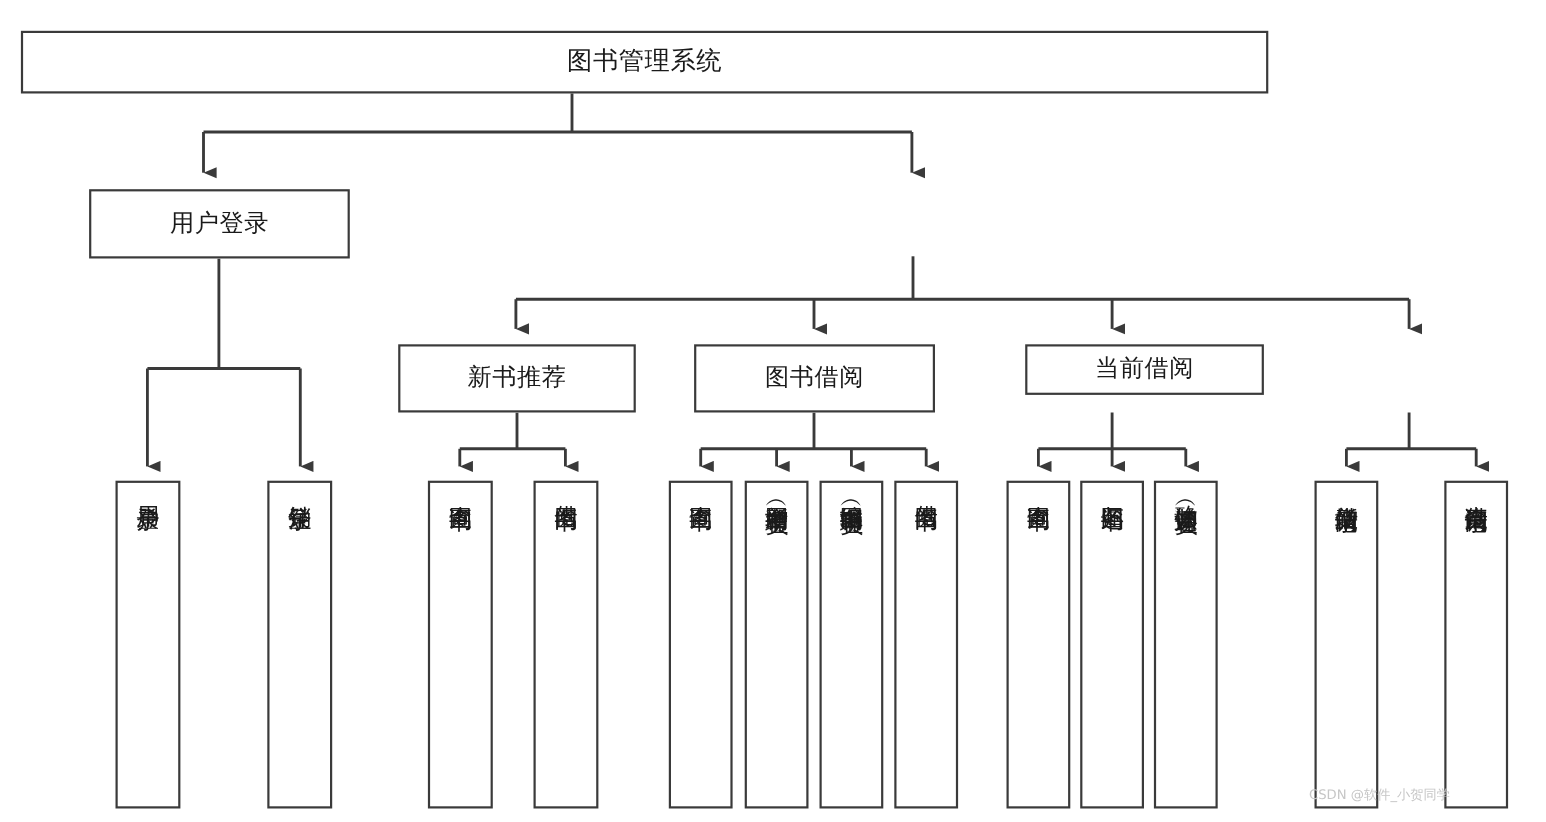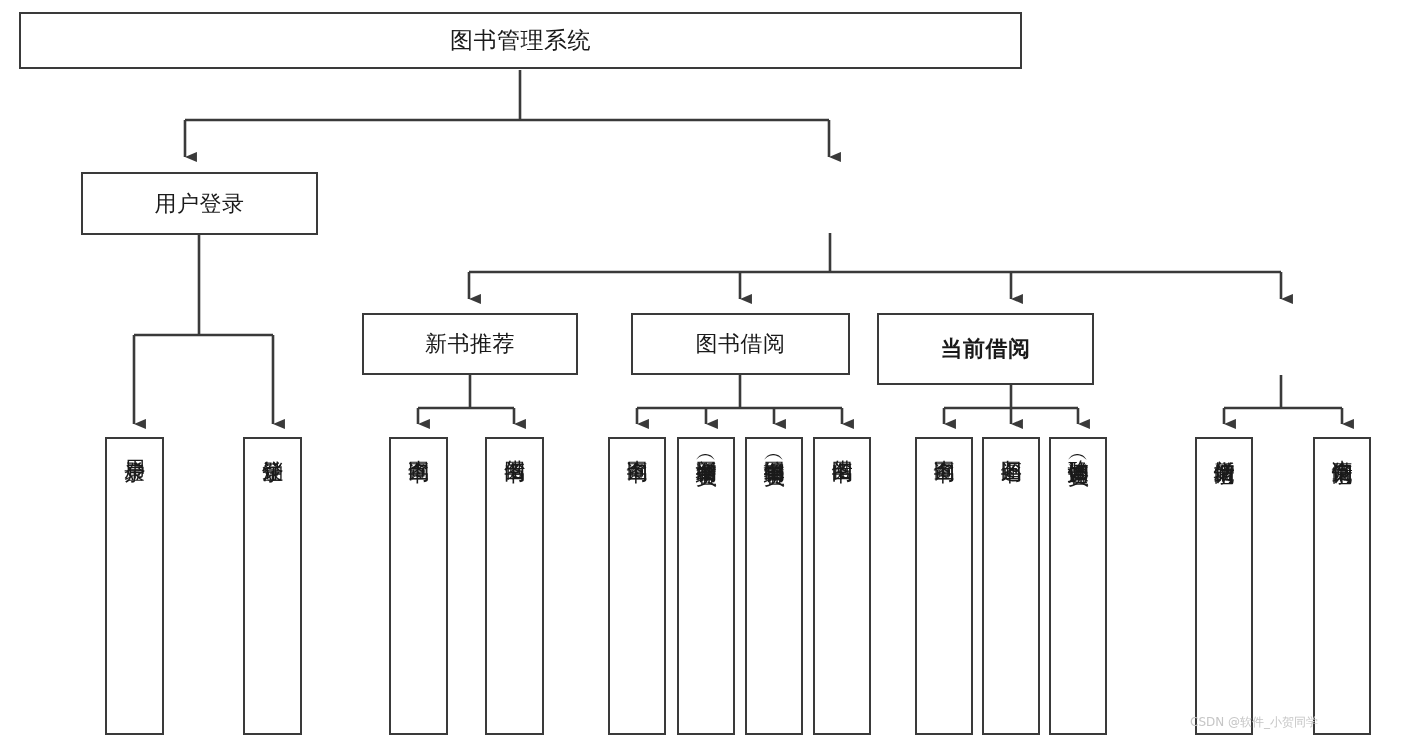--- a/index.html
+++ b/index.html
@@ -127,35 +127,35 @@
       <path d="M 1011 408 L 1011 424" marker-end="url(#arrow)"></path>
       <path d="M 1078 408 L 1078 424" marker-end="url(#arrow)"></path>
 
       <path d="M 1281 375 L 1281 408"></path>
       <path d="M 1224 408 L 1342 408"></path>
       <path d="M 1224 408 L 1224 424" marker-end="url(#arrow)"></path>
       <path d="M 1342 408 L 1342 424" marker-end="url(#arrow)"></path>
     </g>
   </svg>
 
-  <div class="node horiz root" style="left:19px; top:12px; width:1003px; height:57px;">
+  <div class="node horiz root" style="left:19px; top:28px; width:1134px; height:57px;">
     <span class="node-label">图书管理系统</span>
   </div>
 
   <div class="node horiz" style="left:81px; top:172px; width:237px; height:63px;">
     <span class="node-label">用户登录</span>
   </div>
 
   <div class="node horiz" style="left:631px; top:313px; width:219px; height:62px;">
     <span class="node-label">图书借阅</span>
   </div>
   <div class="node horiz" style="left:362px; top:313px; width:216px; height:62px;">
     <span class="node-label">新书推荐</span>
   </div>
-  <div class="node horiz" style="left:877px; top:313px; width:217px; height:72px;font-weight:bold;">
+  <div class="node horiz" style="left:932px; top:313px; width:217px; height:46px;">
     <span class="node-label">当前借阅</span>
   </div>
 
   <div class="node vert" style="left:105px; top:437px; width:59px; height:298px;">
     <span class="node-label">用户登录</span>
   </div>
   <div class="node vert" style="left:243px; top:437px; width:59px; height:298px;">
     <span class="node-label">注销登录</span>
   </div>
 

